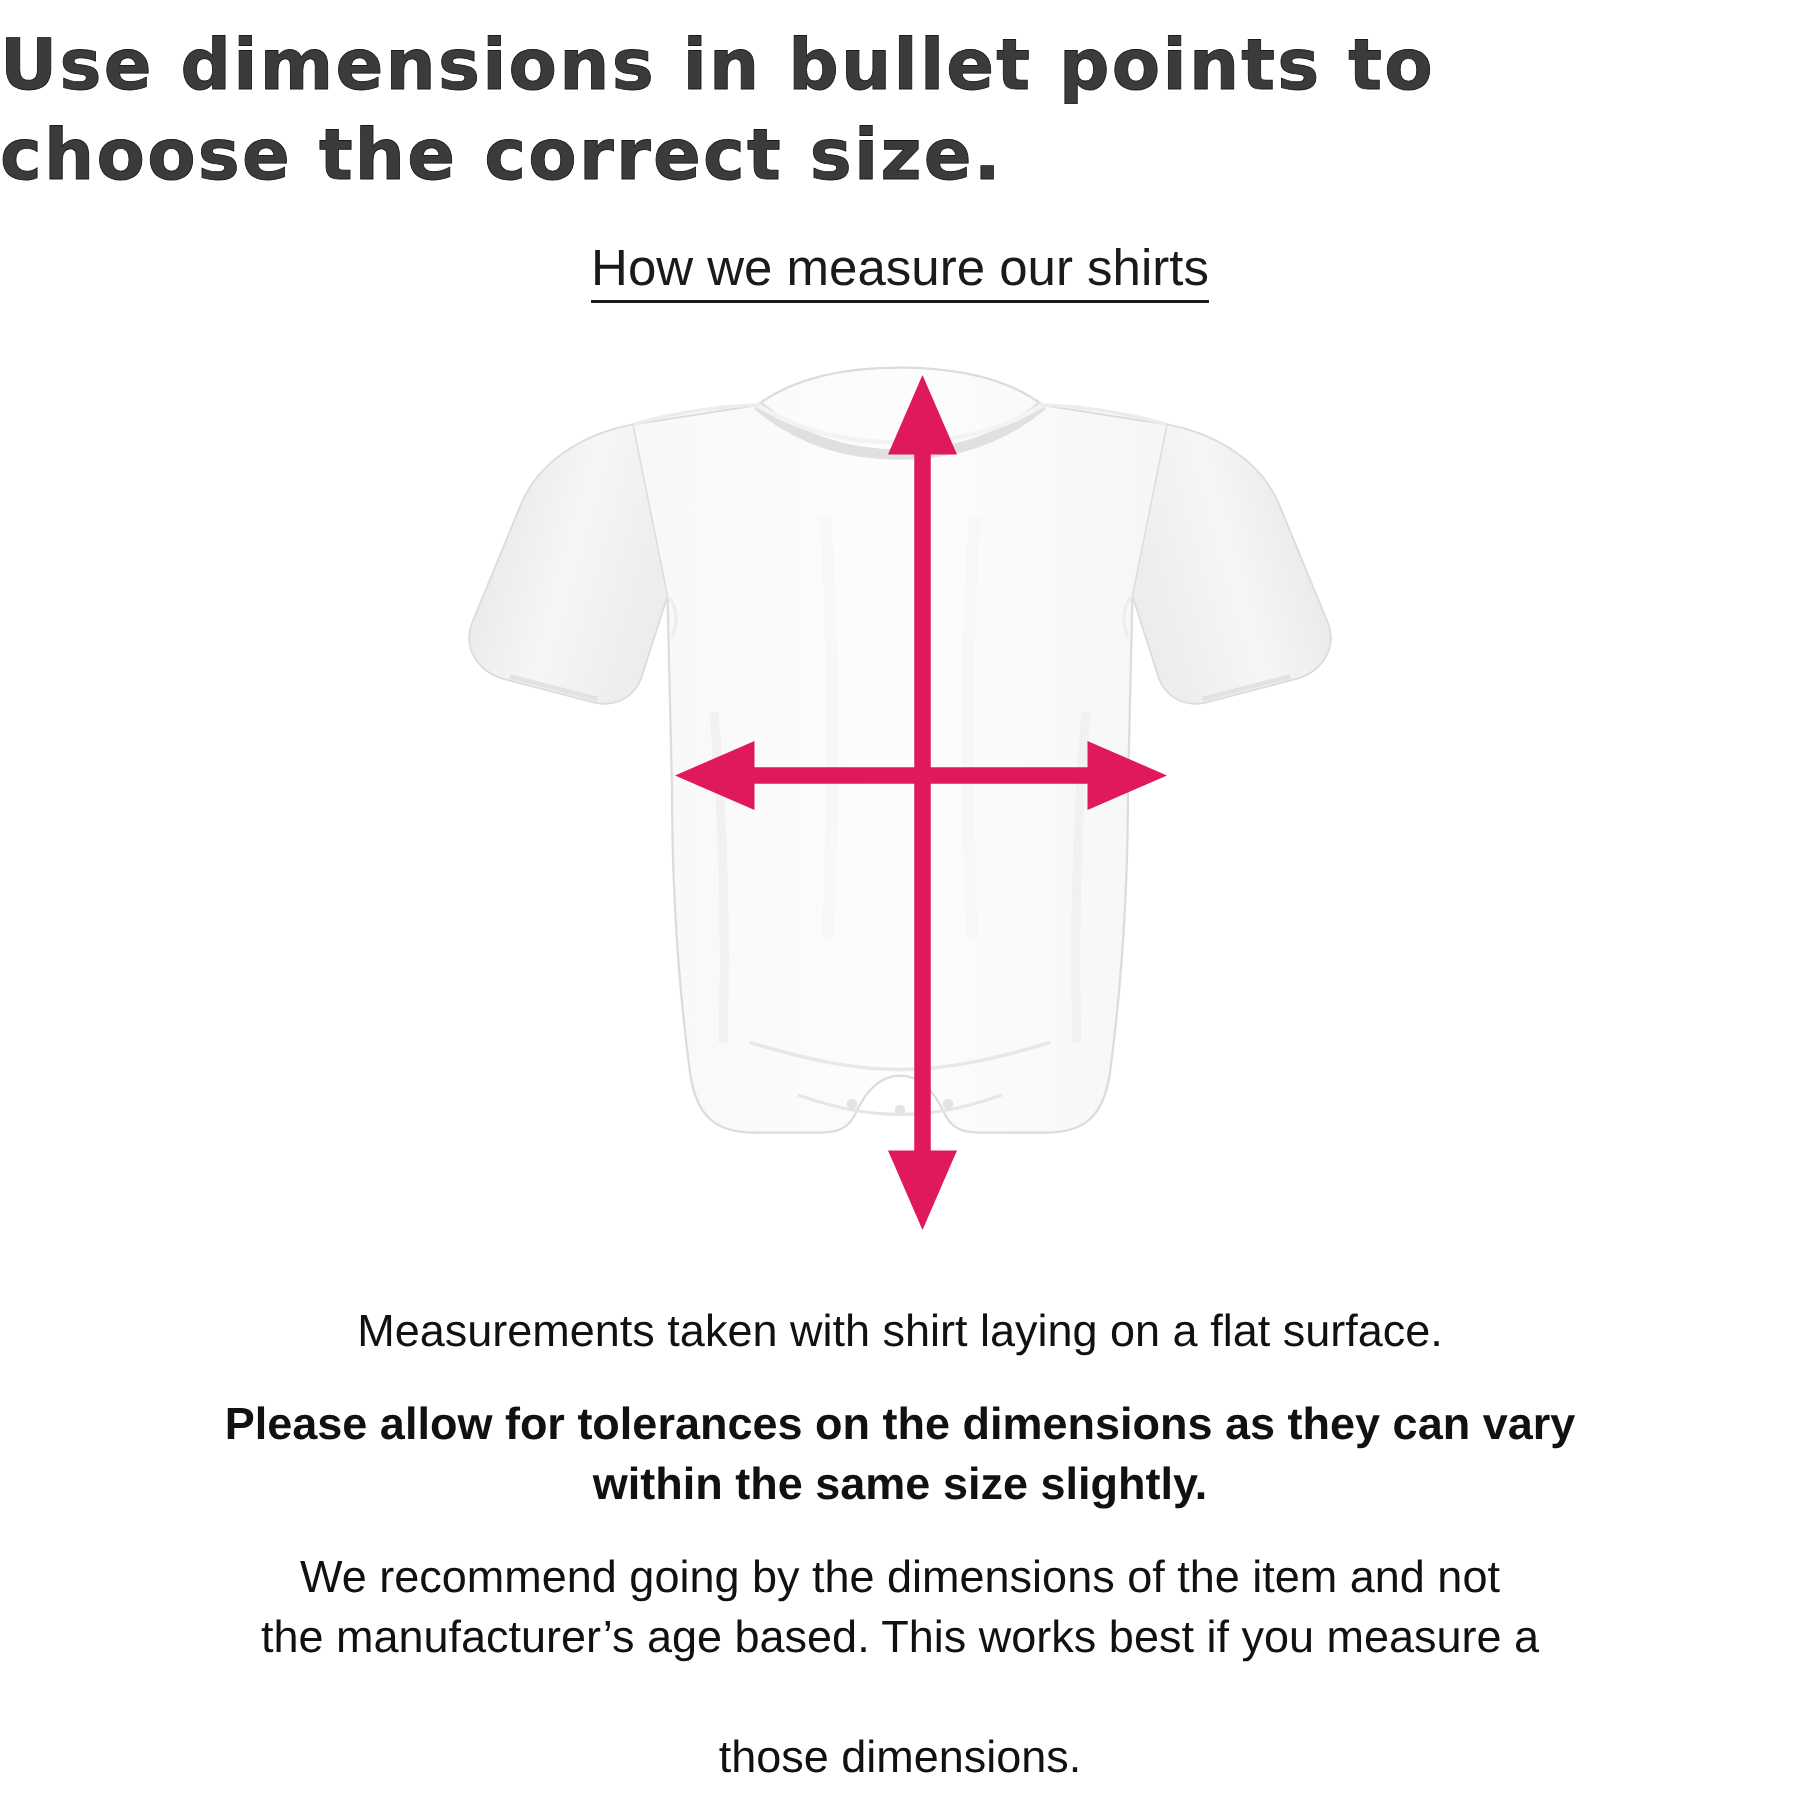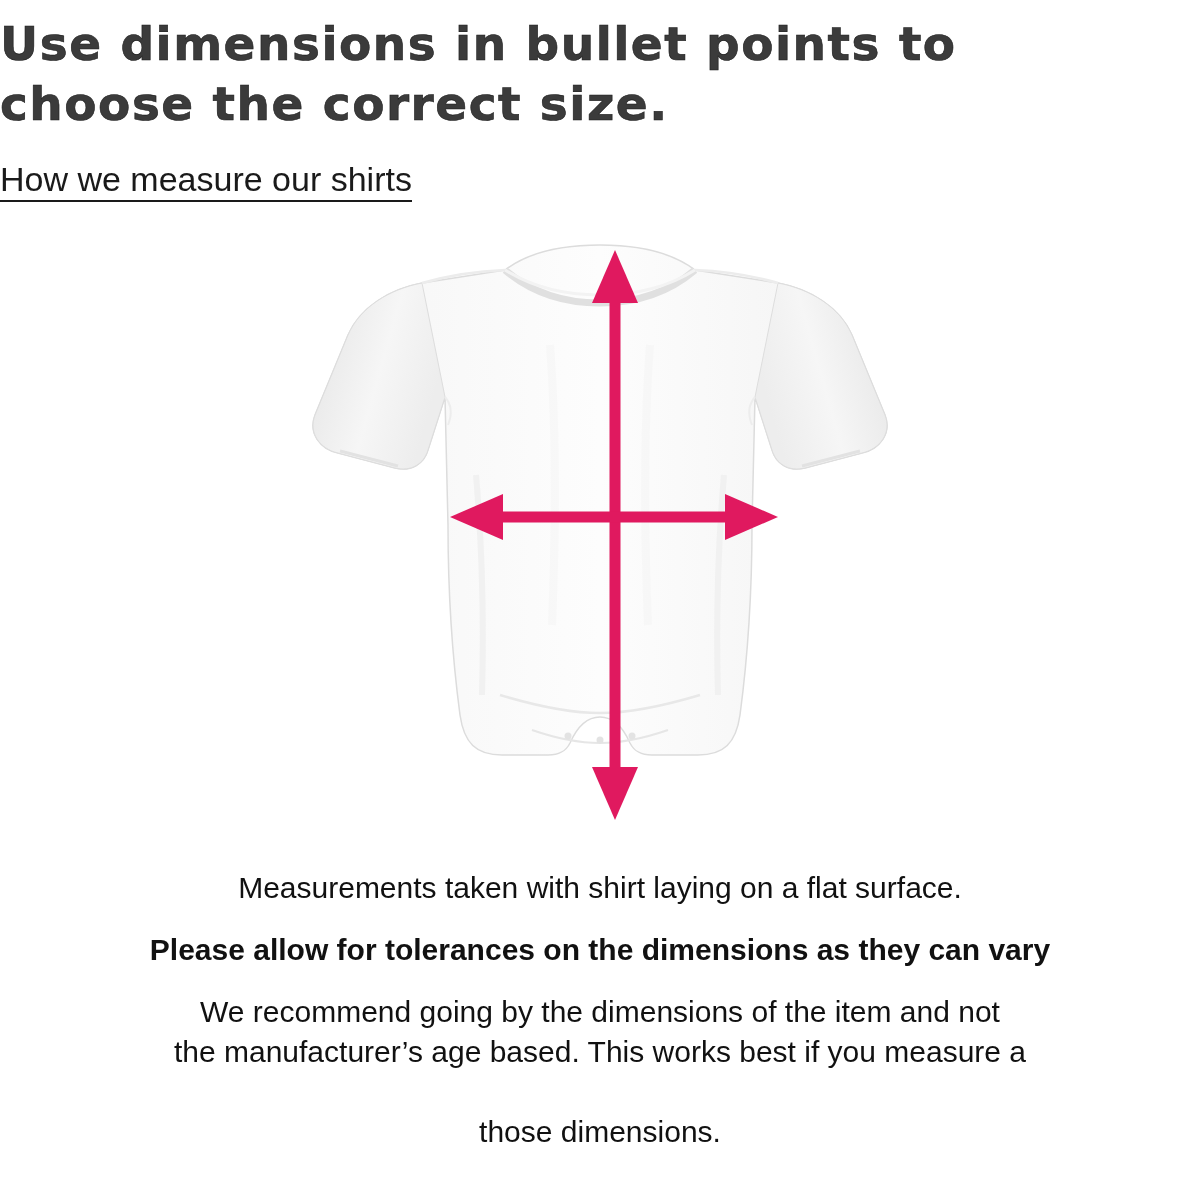--- a/index.html
+++ b/index.html
@@ -32,20 +32,21 @@
     -webkit-text-stroke: 0.6px #1a1a1a;
   }
   .headline .l1, .headline .l2 { display: block; }
 
   
   .subtitle {
     position: absolute;
     top: 158px;
     left: 0;
     width: 1200px;
+    text-align: center;
     font-size: 34px;
     line-height: 42px;
     color: #1a1a1a;
   }
   .subtitle span {
     border-bottom: 2px solid #1a1a1a;
     padding-bottom: 2px;
   }
 
   
@@ -194,20 +195,21 @@
       <polygon points="150,292 203,269 203,315" fill="#e0195f"></polygon>
       <polygon points="478,292 425,269 425,315" fill="#e0195f"></polygon>
     </g>
   </svg>
 </div>
 
 <div class="notes">
   <p class="note n1">Measurements taken with shirt laying on a flat surface.</p>
   <p class="note n2">
     <span>Please allow for tolerances on the dimensions as they can vary</span><br>
+    <span>within the same size slightly.</span>
   </p>
   <p class="note n3">
     <span>We recommend going by the dimensions of the item and not</span><br>
     <span>the manufacturer’s age based.  This works best if you measure a</span><br>
     <br>
     <span>those dimensions.</span>
   </p>
 </div>
 
 </body></html>

